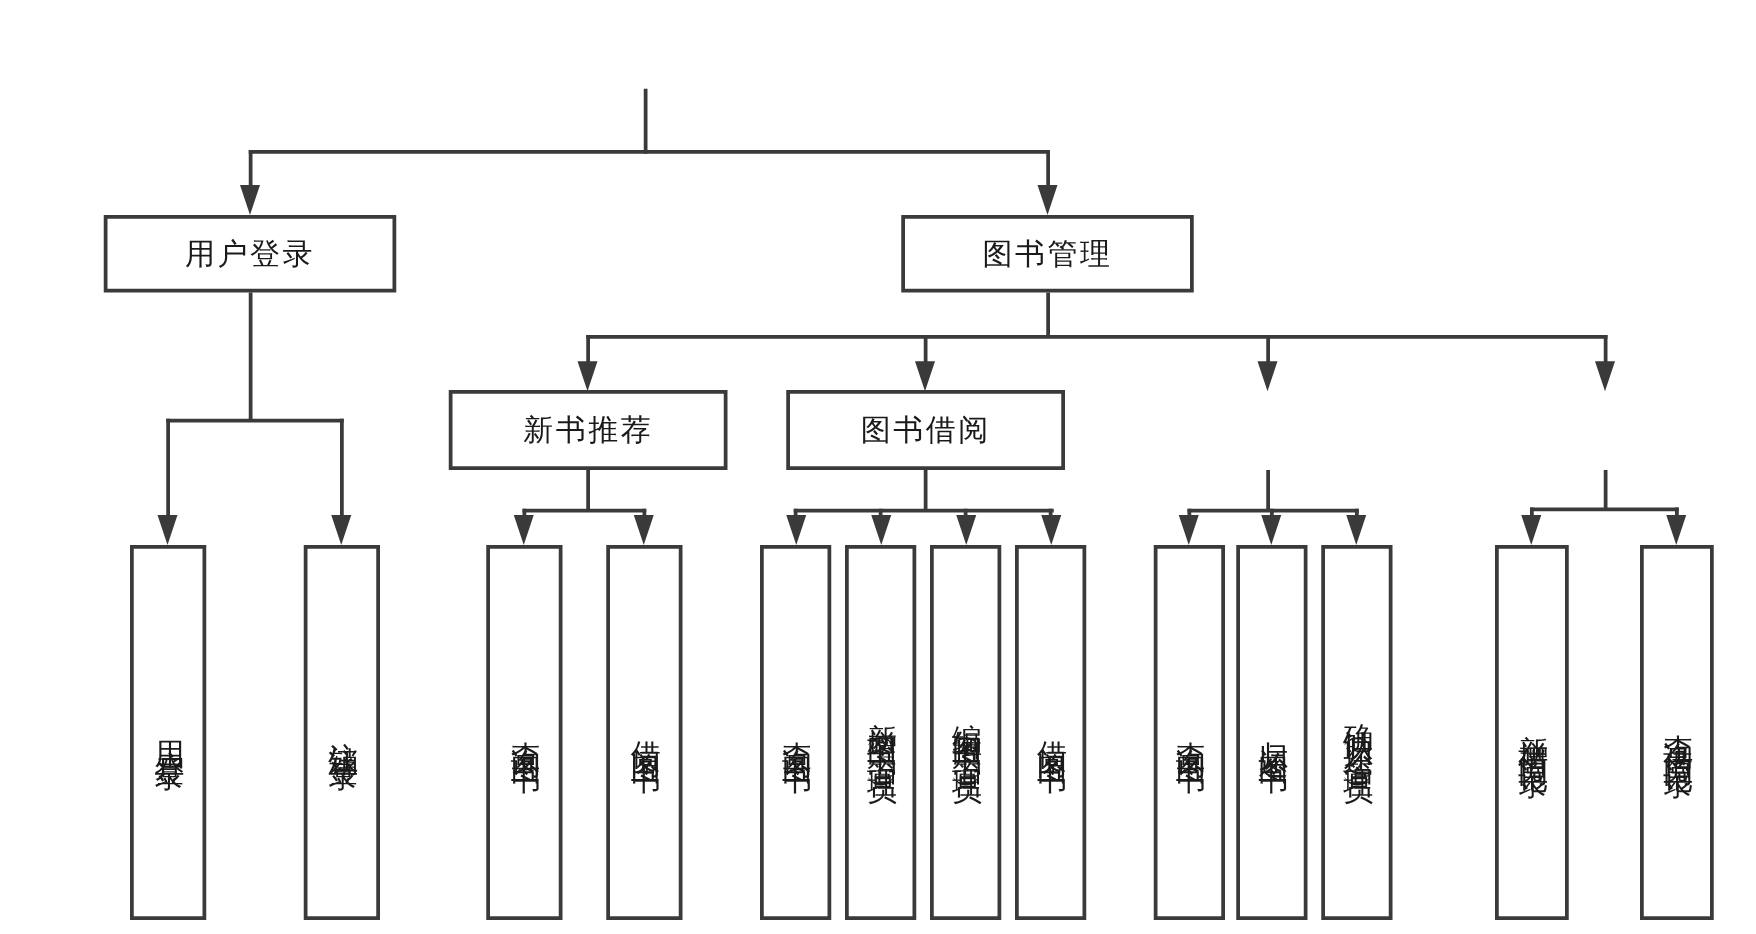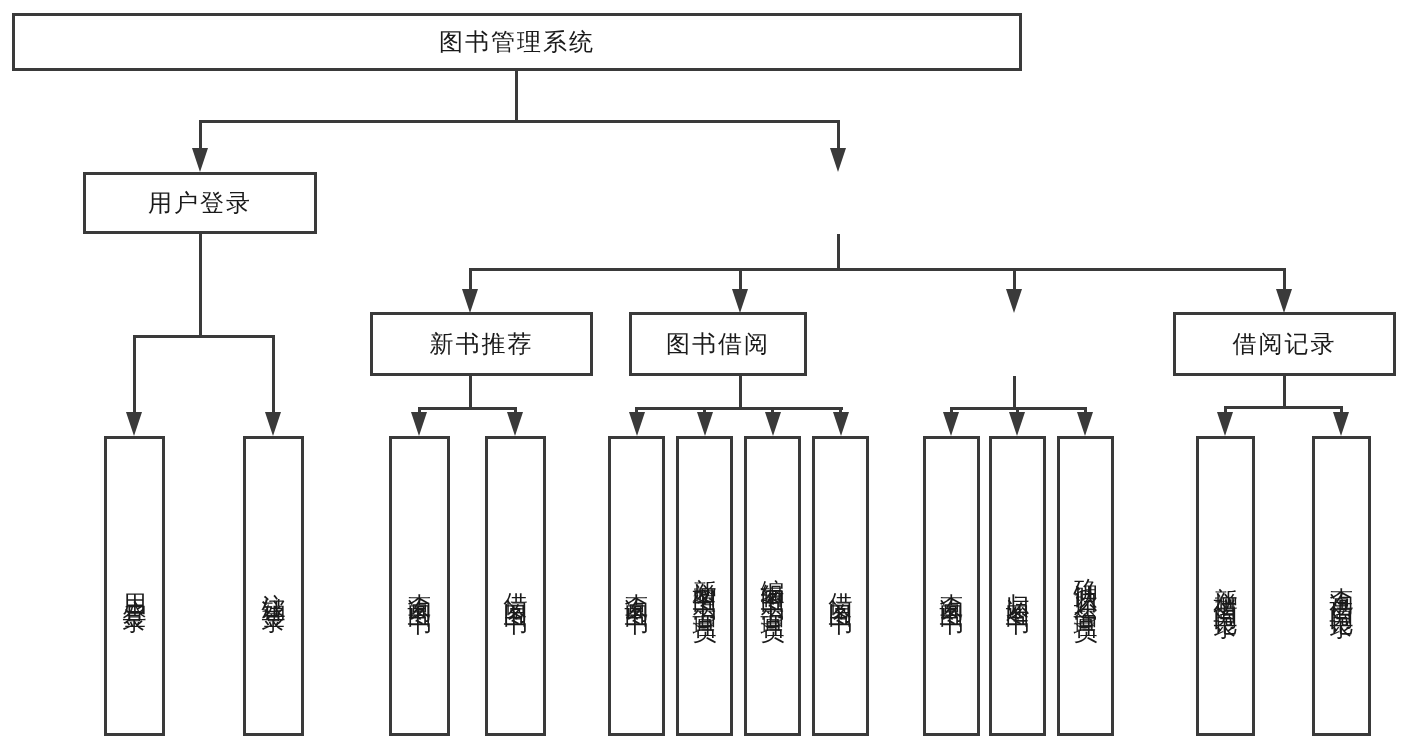--- a/index.html
+++ b/index.html
@@ -58,61 +58,58 @@
     text-shadow:0 0 2px #fff,0 0 1px #fff;
     z-index:10;
     white-space:nowrap;
   }
 </style>
 </head>
 <body>
 
 <div class="canvas">
 
-  <div class="box" style="left:12px;top:13px;width:1010px;height:58px;">
-    <span class="hlabel">图书管理系统</span>
-  </div>
 
   <div class="vline" style="left:515px;top:71px;height:52px;"></div>
   <div class="hline" style="left:199px;top:120px;width:641px;"></div>
   <div class="vline" style="left:199px;top:120px;height:30px;"></div>
   <div class="arrowhead" style="left:192px;top:148px;"></div>
   <div class="vline" style="left:837px;top:120px;height:30px;"></div>
   <div class="arrowhead" style="left:830px;top:148px;"></div>
 
   <div class="box" style="left:83px;top:172px;width:234px;height:62px;">
     <span class="hlabel">用户登录</span>
+  </div>
+  <div class="box" style="left:721px;top:172px;width:234px;height:62px;">
+    <span class="hlabel">图书管理</span>
   </div>
 
   <div class="vline" style="left:199px;top:234px;height:103px;"></div>
   <div class="hline" style="left:133px;top:335px;width:142px;"></div>
   <div class="vline" style="left:133px;top:335px;height:79px;"></div>
   <div class="arrowhead" style="left:126px;top:412px;"></div>
   <div class="vline" style="left:272px;top:335px;height:79px;"></div>
   <div class="arrowhead" style="left:265px;top:412px;"></div>
 
   <div class="vline" style="left:837px;top:234px;height:36px;"></div>
   <div class="hline" style="left:469px;top:268px;width:817px;"></div>
   <div class="vline" style="left:469px;top:268px;height:23px;"></div>
   <div class="arrowhead" style="left:462px;top:289px;"></div>
   <div class="vline" style="left:739px;top:268px;height:23px;"></div>
   <div class="arrowhead" style="left:732px;top:289px;"></div>
   <div class="vline" style="left:1013px;top:268px;height:23px;"></div>
   <div class="arrowhead" style="left:1006px;top:289px;"></div>
   <div class="vline" style="left:1283px;top:268px;height:23px;"></div>
   <div class="arrowhead" style="left:1276px;top:289px;"></div>
 
-  <div class="box" style="left:359px;top:312px;width:223px;height:64px;margin-left:11px;">
+  <div class="box" style="left:359px;top:312px;width:223px;height:64px;">
     <span class="hlabel">新书推荐</span>
   </div>
-  <div class="box" style="left:629px;top:312px;width:178px;height:64px;">
+  <div class="box" style="left:629px;top:312px;width:223px;height:64px;">
     <span class="hlabel">图书借阅</span>
-  </div>
-  <div class="box" style="left:1173px;top:312px;width:223px;height:64px;">
-    <span class="hlabel">借阅记录</span>
   </div>
 
   <div class="vline" style="left:469px;top:376px;height:33px;"></div>
   <div class="hline" style="left:418px;top:407px;width:99px;"></div>
   <div class="vline" style="left:418px;top:407px;height:8px;"></div>
   <div class="arrowhead" style="left:411px;top:412px;"></div>
   <div class="vline" style="left:514px;top:407px;height:8px;"></div>
   <div class="arrowhead" style="left:507px;top:412px;"></div>
 
   <div class="vline" style="left:739px;top:376px;height:33px;"></div>

